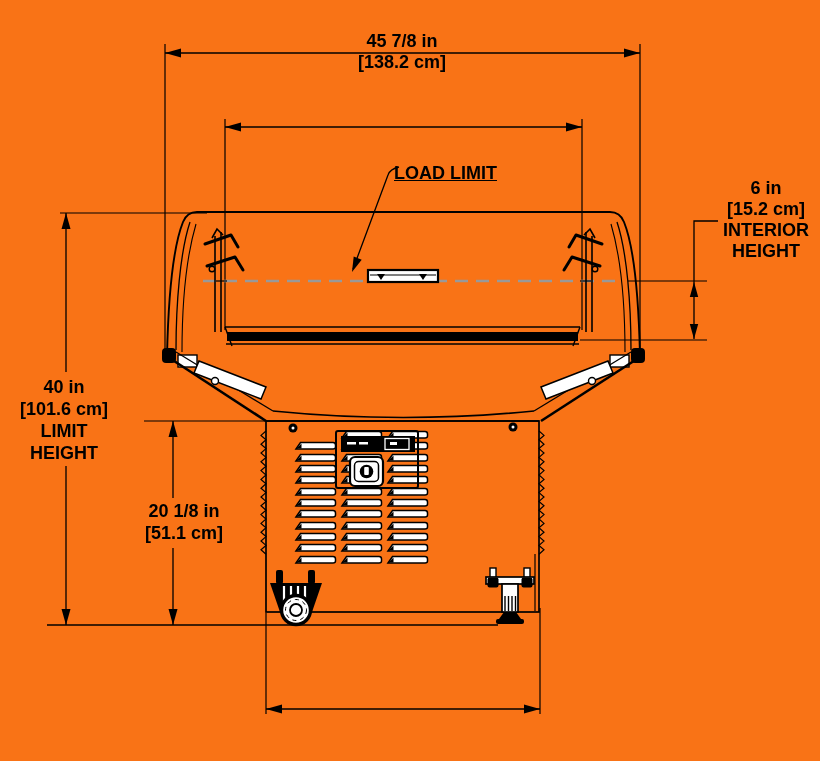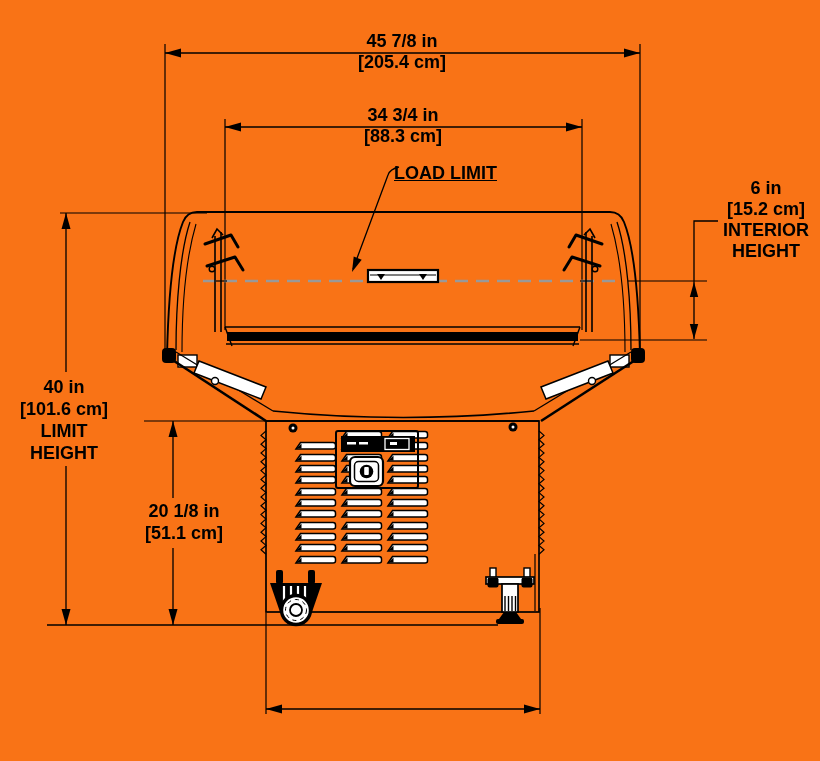--- a/index.html
+++ b/index.html
@@ -240,27 +240,23 @@
     </g>
     <g>
       <path d="M399,167 Q390,169 388,175 L353,269"></path>
       <polygon points="352,272 361.7,259.7 353.7,256.5" fill="#000" stroke="none"></polygon>
     </g>
   </g>
 </svg>
 
 <div class="lbl centered" style="left:402px;top:31px;">
   <div>45 7/8 in</div>
-  <div>[205.4 cm]</div>
-</div>
-
-<div class="lbl centered" style="left:403px;top:105px;">
-  <div>34 3/4 in</div>
-  <div>[88.3 cm]</div>
-</div>
+  <div>[138.2 cm]</div>
+</div>
+
 
 <div class="lbl" style="left:394px;top:163px;text-decoration:underline;">LOAD LIMIT</div>
 
 <div class="lbl centered" style="left:766px;top:178px;">
   <div>6 in</div>
   <div>[15.2 cm]</div>
   <div>INTERIOR</div>
   <div>HEIGHT</div>
 </div>
 

